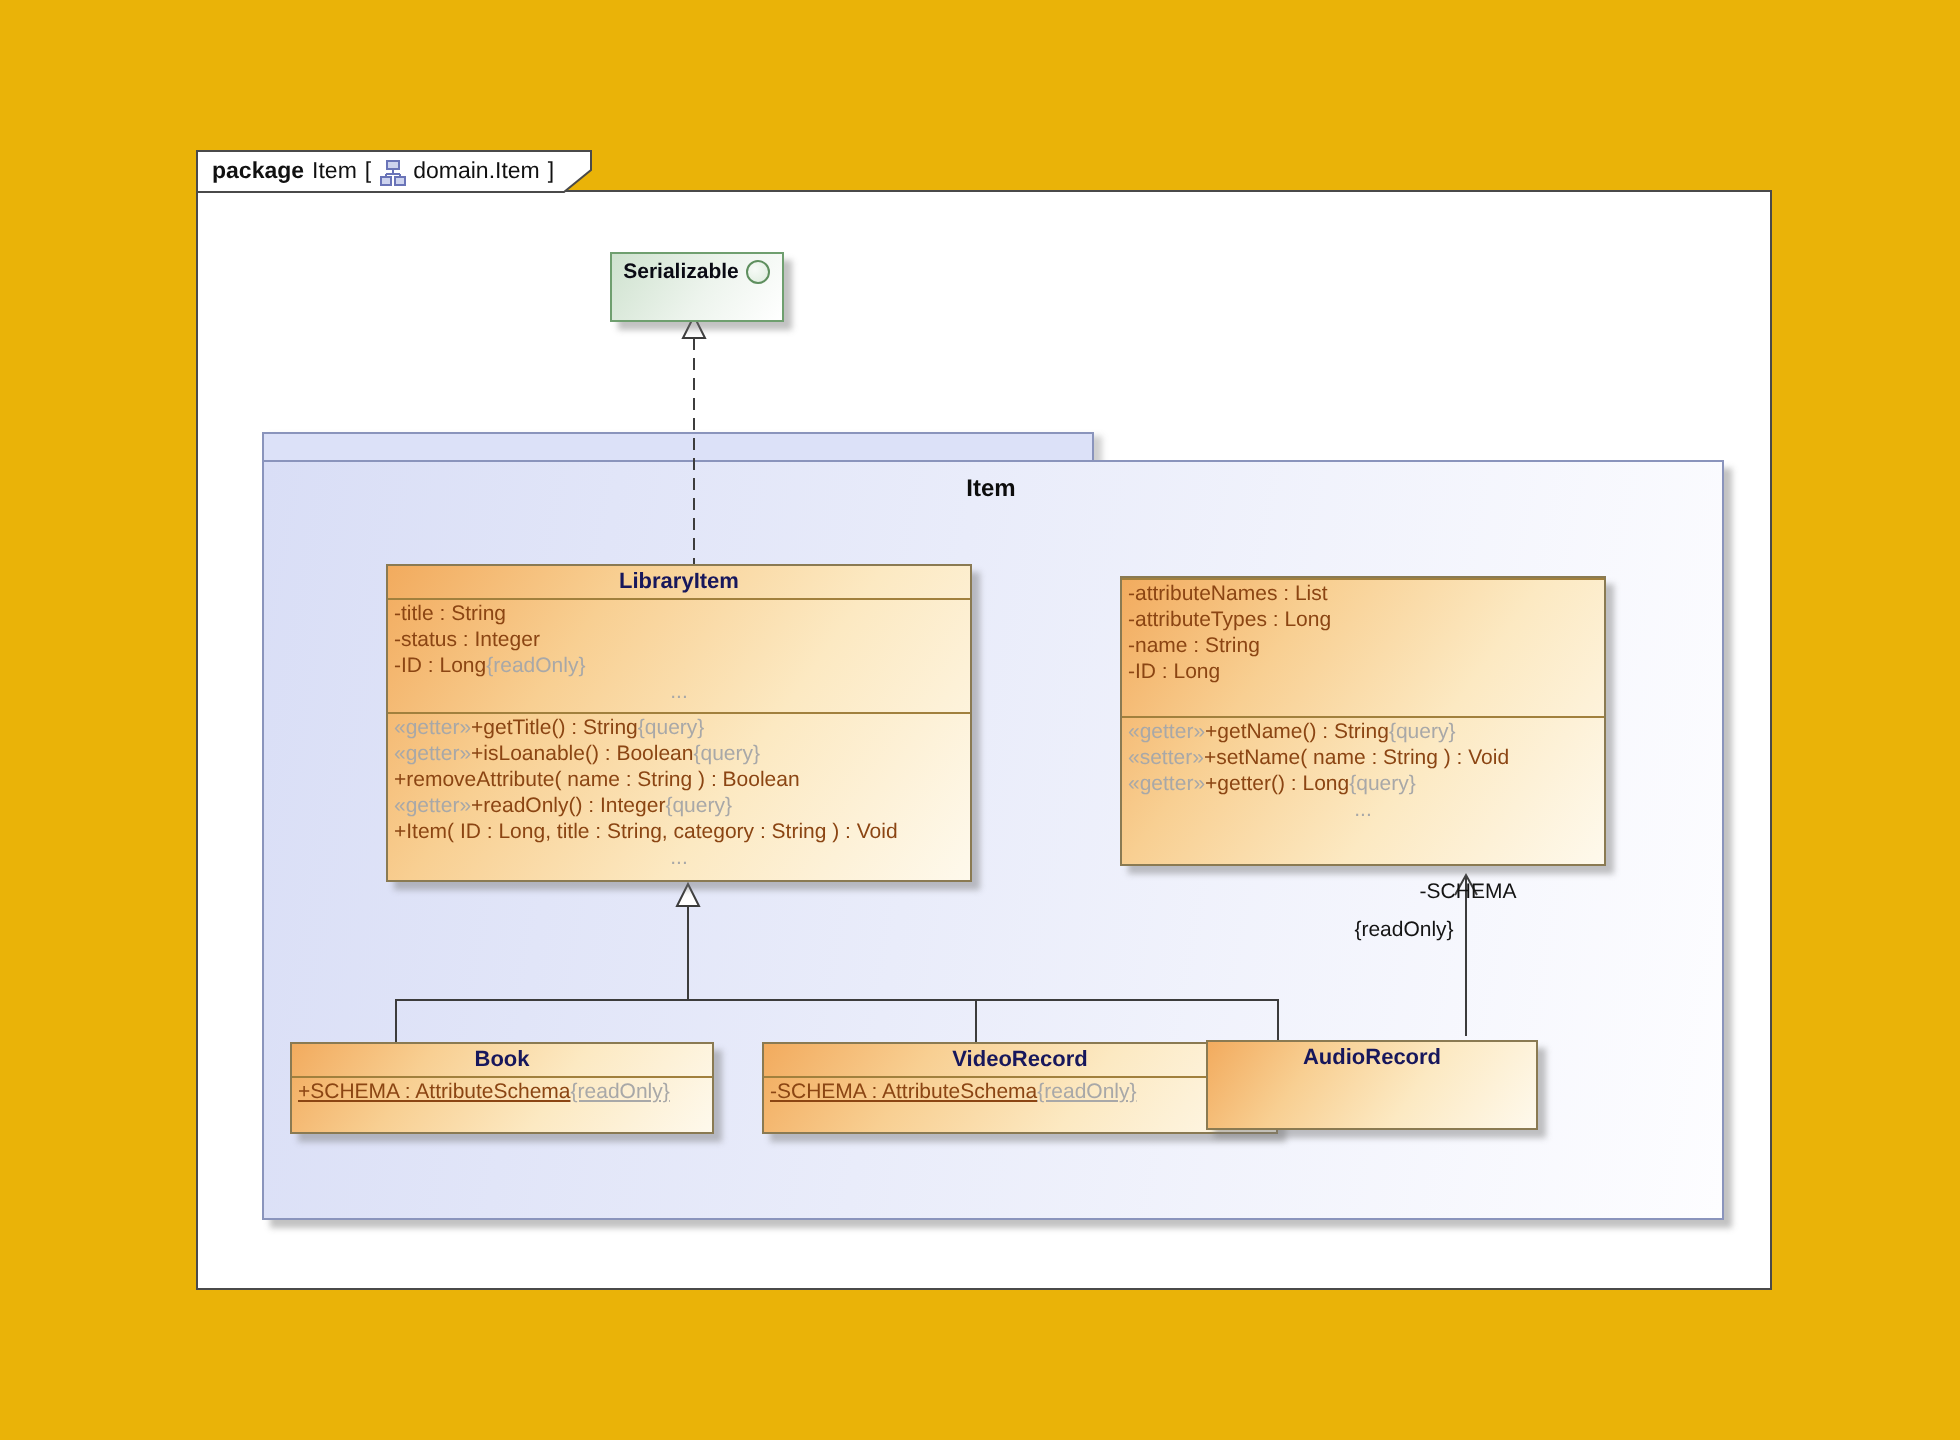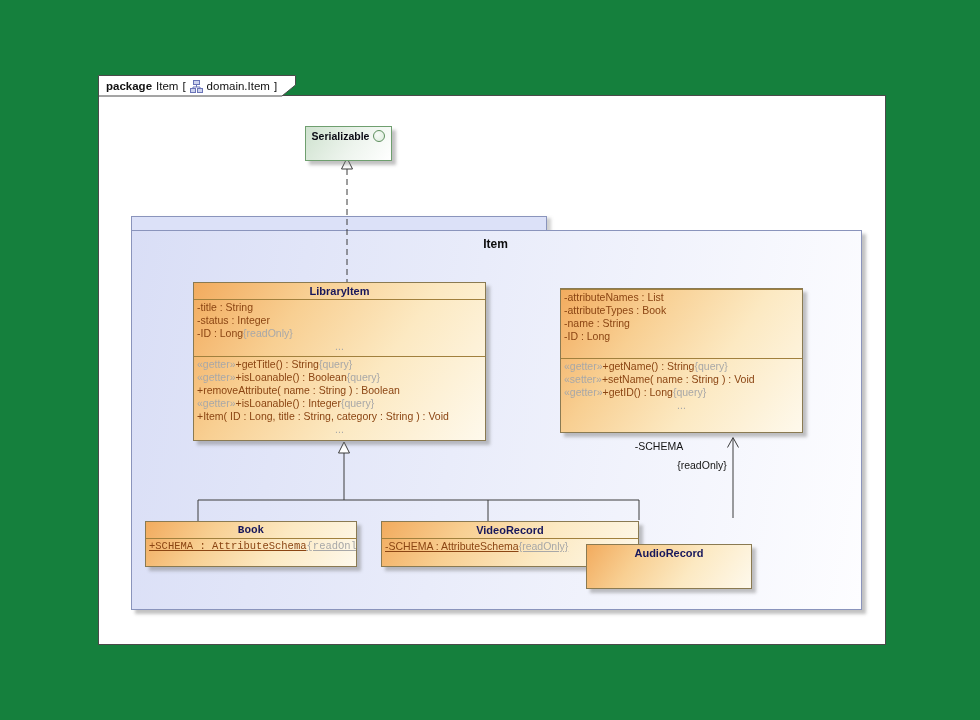--- a/index.html
+++ b/index.html
@@ -1,17 +1,17 @@
 <!DOCTYPE html>
 <html><head>
 <meta charset="utf-8">
 <style>
   html,body{margin:0;padding:0;background:#ffffff;}
   .canvas{
-    position:relative;width:980px;height:720px;background:#15803d;overflow:hidden;
+    position:relative;width:980px;height:720px;background:#eab308;overflow:hidden;
     font-family:"Liberation Sans",sans-serif;
   }
   
   .frame-body{
     position:absolute;left:98px;top:95px;width:786px;height:548px;
     border:1px solid #4a4a4a;background:#ffffff;z-index:0;
   }
   .frame-tab-shape{position:absolute;left:98px;top:75px;z-index:1;}
   .frame-header{
     position:absolute;left:106px;top:76px;height:20px;z-index:2;
@@ -102,21 +102,21 @@
     </g>
     <g stroke="#3c3c3c" stroke-width="1">
       <polygon points="344,442 338.5,453 349.5,453" fill="#ffffff"></polygon>
       <path d="M344,453 V500 M198,521 V500 H639 V520 M488,500 V521" fill="none"></path>
     </g>
     <g stroke="#3c3c3c" stroke-width="1">
       <path d="M733,518 V438 M727.5,447.5 L733,437.5 L738.5,447.5" fill="none"></path>
     </g>
   </svg>
 
-  <div class="edge-label" style="left:624px;top:440px;width:70px;">-SCHEMA</div>
+  <div class="edge-label" style="left:699px;top:440px;width:70px;">-SCHEMA</div>
   <div class="edge-label" style="left:667px;top:459px;width:70px;">{readOnly}</div>
 
   <div class="iface">
     <div class="iface-inner">
       <span class="iface-name">Serializable</span>
       <span class="ball"></span>
     </div>
   </div>
 
   <div class="cls" style="left:193px;top:282px;width:293px;height:159px;">
@@ -124,53 +124,53 @@
     <div class="comp" style="flex:0 0 57px;">
         <div class="mline"><span class="main">-title : String</span></div>
         <div class="mline"><span class="main">-status : Integer</span></div>
         <div class="mline"><span class="main">-ID : Long</span><span class="gray">{readOnly}</span></div>
         <div class="mline center"><span class="gray">...</span></div>
       </div>
     <div class="comp grow">
         <div class="mline"><span class="gray">«getter»</span><span class="main">+getTitle() : String</span><span class="gray">{query}</span></div>
         <div class="mline"><span class="gray">«getter»</span><span class="main">+isLoanable() : Boolean</span><span class="gray">{query}</span></div>
         <div class="mline"><span class="main">+removeAttribute( name : String ) : Boolean</span></div>
-        <div class="mline"><span class="gray">«getter»</span><span class="main">+isLoanable() : Integer</span><span class="gray">{query}</span></div>
+        <div class="mline"><span class="gray">«getter»</span><span class="main">+readOnly() : Integer</span><span class="gray">{query}</span></div>
         <div class="mline"><span class="main">+Item( ID : Long, title : String, category : String ) : Void</span></div>
         <div class="mline center"><span class="gray">...</span></div>
       </div>
   </div>
 
   <div class="cls" style="left:560px;top:288px;width:243px;height:145px;">
     <div class="comp" style="flex:0 0 69px;">
         <div class="mline"><span class="main">-attributeNames : List</span></div>
-        <div class="mline"><span class="main">-attributeTypes : Book</span></div>
+        <div class="mline"><span class="main">-attributeTypes : Long</span></div>
         <div class="mline"><span class="main">-name : String</span></div>
         <div class="mline"><span class="main">-ID : Long</span></div>
       </div>
     <div class="comp grow">
         <div class="mline"><span class="gray">«getter»</span><span class="main">+getName() : String</span><span class="gray">{query}</span></div>
         <div class="mline"><span class="gray">«setter»</span><span class="main">+setName( name : String ) : Void</span></div>
-        <div class="mline"><span class="gray">«getter»</span><span class="main">+getID() : Long</span><span class="gray">{query}</span></div>
+        <div class="mline"><span class="gray">«getter»</span><span class="main">+getter() : Long</span><span class="gray">{query}</span></div>
         <div class="mline center"><span class="gray">...</span></div>
       </div>
   </div>
 
-  <div class="cls" style="left:145px;top:521px;width:212px;height:46px;font-family:Liberation Mono, monospace;">
+  <div class="cls" style="left:145px;top:521px;width:212px;height:46px;">
     <div class="cname">Book</div>
     <div class="comp grow">
         <div class="mline"><span class="main ul">+SCHEMA : AttributeSchema</span><span class="gray ul">{readOnly}</span></div>
       </div>
   </div>
 
   <div class="cls" style="left:381px;top:521px;width:258px;height:46px;">
     <div class="cname">VideoRecord</div>
     <div class="comp grow">
         <div class="mline"><span class="main ul">-SCHEMA : AttributeSchema</span><span class="gray ul">{readOnly}</span></div>
       </div>
   </div>
 
-  <div class="cls" style="left:586px;top:520px;width:166px;height:45px;margin-top:24px;">
+  <div class="cls" style="left:603px;top:520px;width:166px;height:45px;">
     <div class="cname">AudioRecord</div>
     <div class="comp grow nb"></div>
   </div>
 
 </div>
 
 </body></html>

